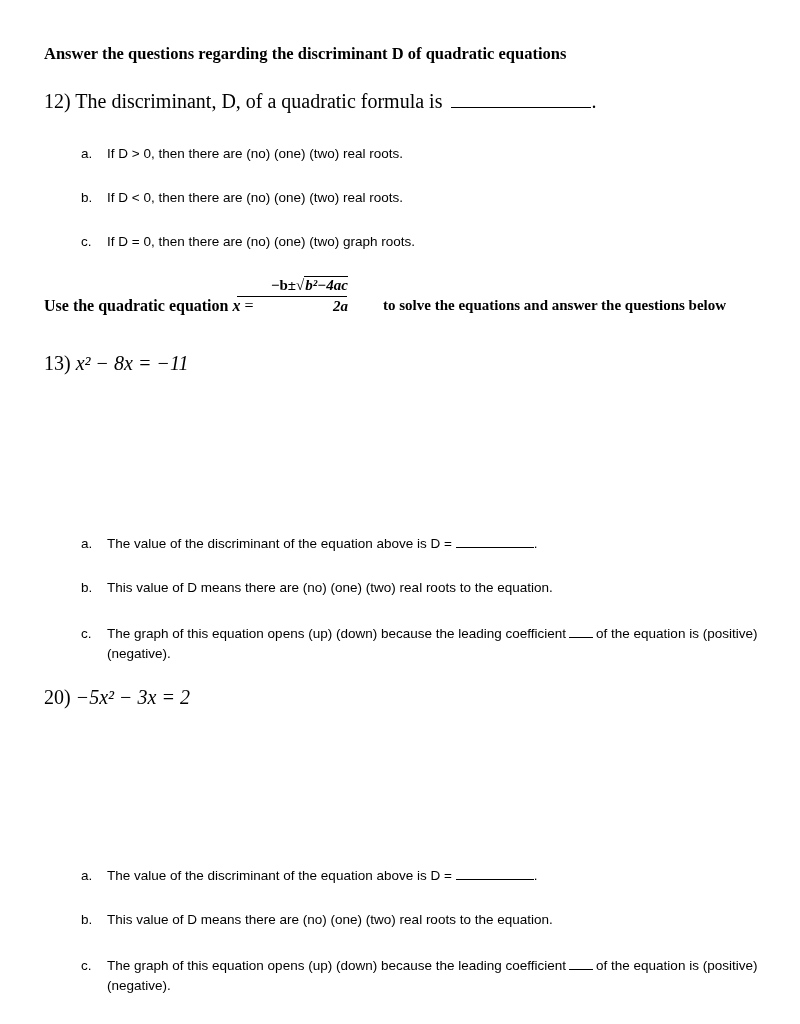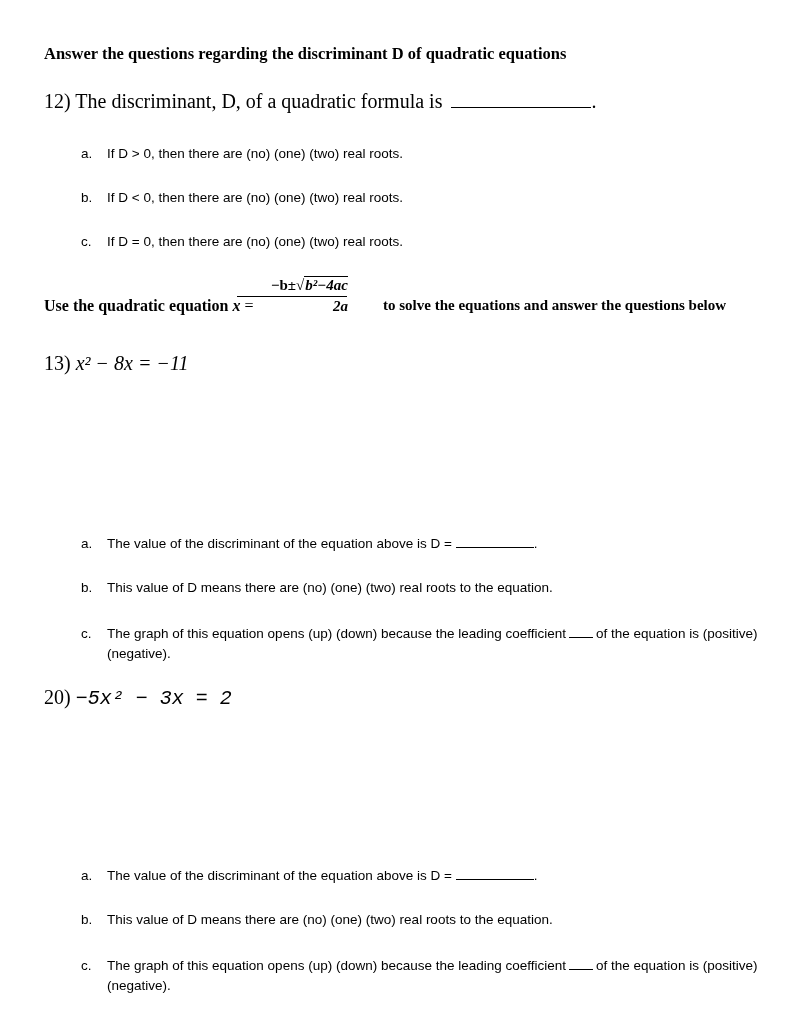--- a/index.html
+++ b/index.html
@@ -40,21 +40,21 @@
     <span class="blank blank-12"></span><span>.</span>
   </div>
 
   <div class="abs sans" style="left:52px; top:146px;">
     <span class="lbl">a.</span><span>If  D &gt; 0, then there are (no) (one) (two) real roots.</span>
   </div>
   <div class="abs sans" style="left:52px; top:190px;">
     <span class="lbl">b.</span><span>If  D &lt; 0, then there are (no) (one) (two) real roots.</span>
   </div>
   <div class="abs sans" style="left:52px; top:234px;">
-    <span class="lbl">c.</span><span>If  D = 0, then there are (no) (one) (two) real roots.</span>
+    <span class="lbl">c.</span><span>If  D = 0, then there are (no) (one) (two) graph roots.</span>
   </div>
 
   <div class="abs formula-row">
     <span>Use the quadratic equation</span>
     <span class="math" style="font-weight:normal;"><i style="font-weight:bold;">x</i> =</span>
   </div>
   <div class="frac">
     <div class="num">
       <span>−b±</span><span style="font-weight:normal;">√</span><span class="sqrt-top" style="font-style:italic;">b²−4ac</span>
     </div>
@@ -74,21 +74,21 @@
   <div class="abs sans" style="left:52px; top:580px;">
     <span class="lbl">b.</span><span>This value of D means there are (no) (one) (two) real roots to the equation.</span>
   </div>
   <div class="abs sans" style="left:52px; top:624px; line-height:20px;">
     <span class="lbl">c.</span><span>The graph of this equation opens (up) (down) because the leading coefficient</span><span class="blank blank-lc"></span><span>of the equation is (positive)</span>
     <div class="wrap2">(negative).</div>
   </div>
 
   <div class="abs serif-q" style="left:15px; top:686px;">
     <span>20)</span>
-    <span class="math" style="font-style:italic;font-family:Liberation Mono, monospace;">−5x² − 3x = 2</span>
+    <span class="math" style="font-style:italic;">−5x² − 3x = 2</span>
   </div>
 
   <div class="abs sans" style="left:52px; top:868px;">
     <span class="lbl">a.</span><span>The value of the discriminant of the equation above is D =</span><span class="blank blank-d"></span><span>.</span>
   </div>
   <div class="abs sans" style="left:52px; top:912px;">
     <span class="lbl">b.</span><span>This value of D means there are (no) (one) (two) real roots to the equation.</span>
   </div>
   <div class="abs sans" style="left:52px; top:956px; line-height:20px;">
     <span class="lbl">c.</span><span>The graph of this equation opens (up) (down) because the leading coefficient</span><span class="blank blank-lc"></span><span>of the equation is (positive)</span>

